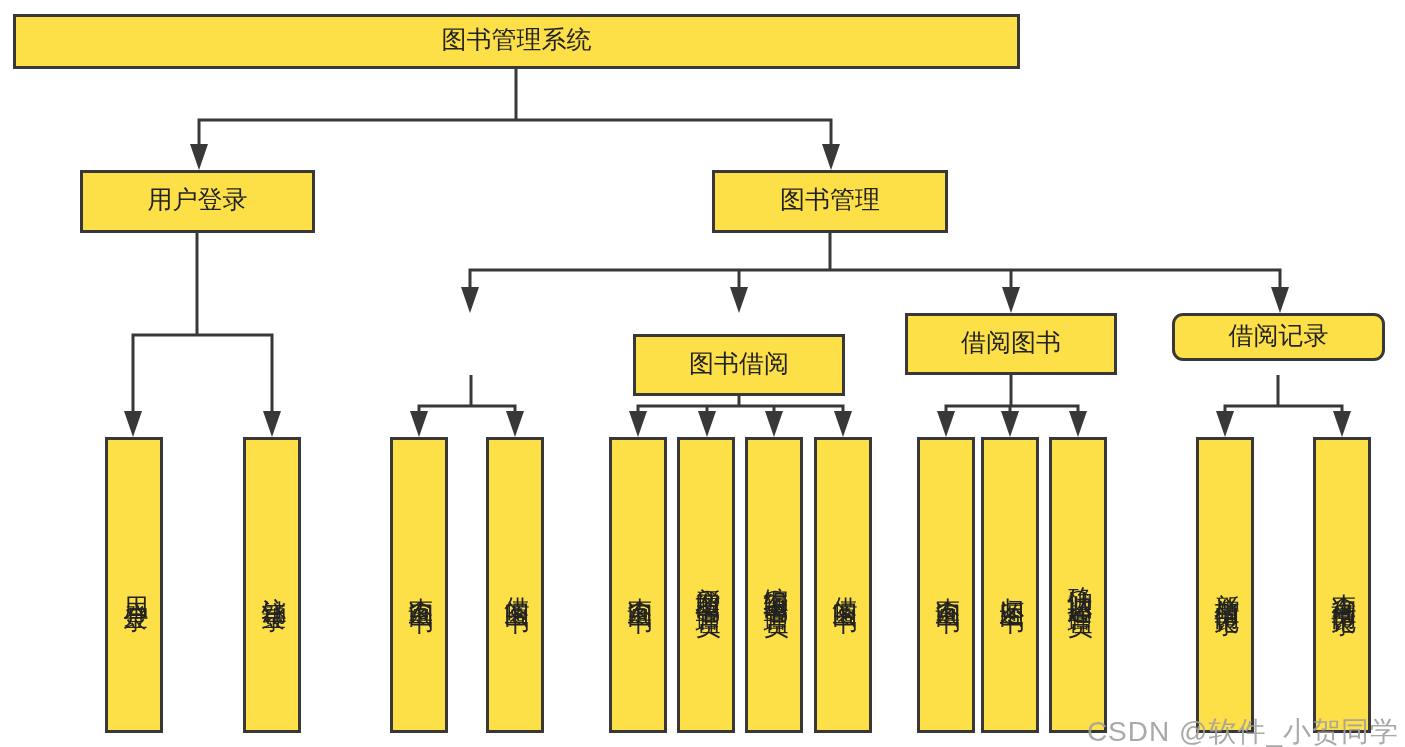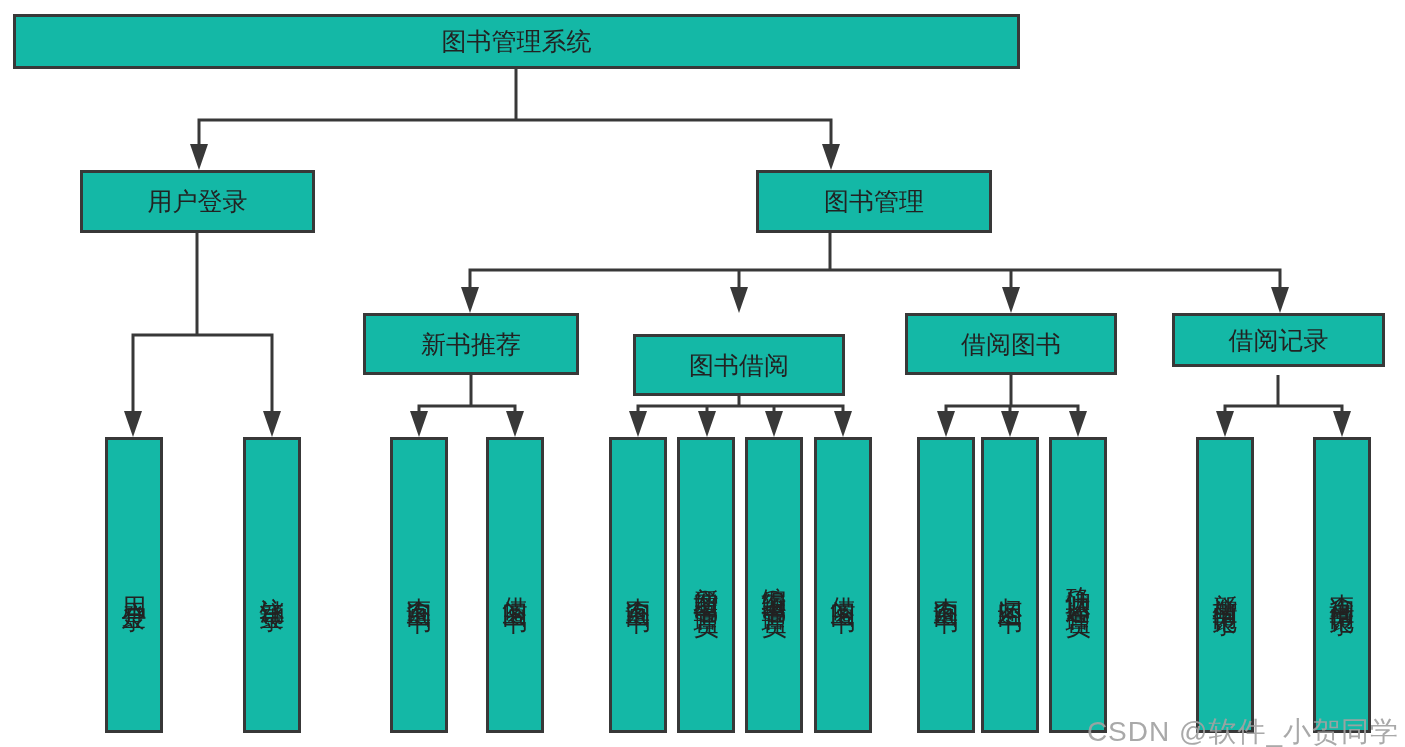--- a/index.html
+++ b/index.html
@@ -19,29 +19,30 @@
     position: absolute;
     left: 0;
     top: 0;
     width: 1405px;
     height: 747px;
   }
   .node {
     position: absolute;
     box-sizing: border-box;
     border: 3px solid #383838;
-    background: #14b8a6;
+    background: #fde047;
     display: flex;
     align-items: center;
     justify-content: center;
     color: #222222;
     font-size: 25px;
     line-height: 1;
     text-align: left;
     white-space: nowrap;
+    font-family: Liberation Mono, monospace;
   }
   .node.vertical {
     writing-mode: vertical-rl;
     text-orientation: mixed;
     letter-spacing: 4px;
     white-space: normal;
   }
   .watermark {
     position: absolute;
     top: 713px;
@@ -118,26 +119,25 @@
         <path d="M1225 413 V406 H1342 V413" fill="none"></path>
         <polygon points="1216,411 1234,411 1225,437" stroke="none"></polygon>
         <polygon points="1333,411 1351,411 1342,437" stroke="none"></polygon>
       </g>
     </g>
   </svg>
 
   <div class="node" style="left:13px; top:14px; width:1007px; height:55px;">图书管理系统</div>
 
   <div class="node" style="left:80px; top:170px; width:235px; height:63px;">用户登录</div>
-  <div class="node" style="left:712px; top:170px; width:236px; height:63px;margin-left:44px;">图书管理</div>
+  <div class="node" style="left:712px; top:170px; width:236px; height:63px;">图书管理</div>
 
-  <div class="node" style="left:363px; top:313px; width:216px; height:62px;">新书推荐</div>
   <div class="node" style="left:633px; top:313px; width:212px; height:62px;margin-top:21px;">图书借阅</div>
   <div class="node" style="left:905px; top:313px; width:212px; height:62px;">借阅图书</div>
-  <div class="node" style="left:1172px; top:313px; width:213px; height:54px;">借阅记录</div>
+  <div class="node" style="left:1172px; top:313px; width:213px; height:48px;border-radius:11px;">借阅记录</div>
 
   <div class="node vertical" style="left:105px; top:437px; width:58px; height:296px;">用户登录</div>
   <div class="node vertical" style="left:243px; top:437px; width:58px; height:296px;">注销登录</div>
 
   <div class="node vertical" style="left:390px; top:437px; width:58px; height:296px;">查询图书</div>
   <div class="node vertical" style="left:486px; top:437px; width:58px; height:296px;">借阅图书</div>
 
   <div class="node vertical" style="left:609px; top:437px; width:58px; height:296px;">查询图书</div>
   <div class="node vertical" style="left:677px; top:437px; width:58px; height:296px;">新增图书（管理员）</div>
   <div class="node vertical" style="left:745px; top:437px; width:58px; height:296px;">编辑图书（管理员）</div>

